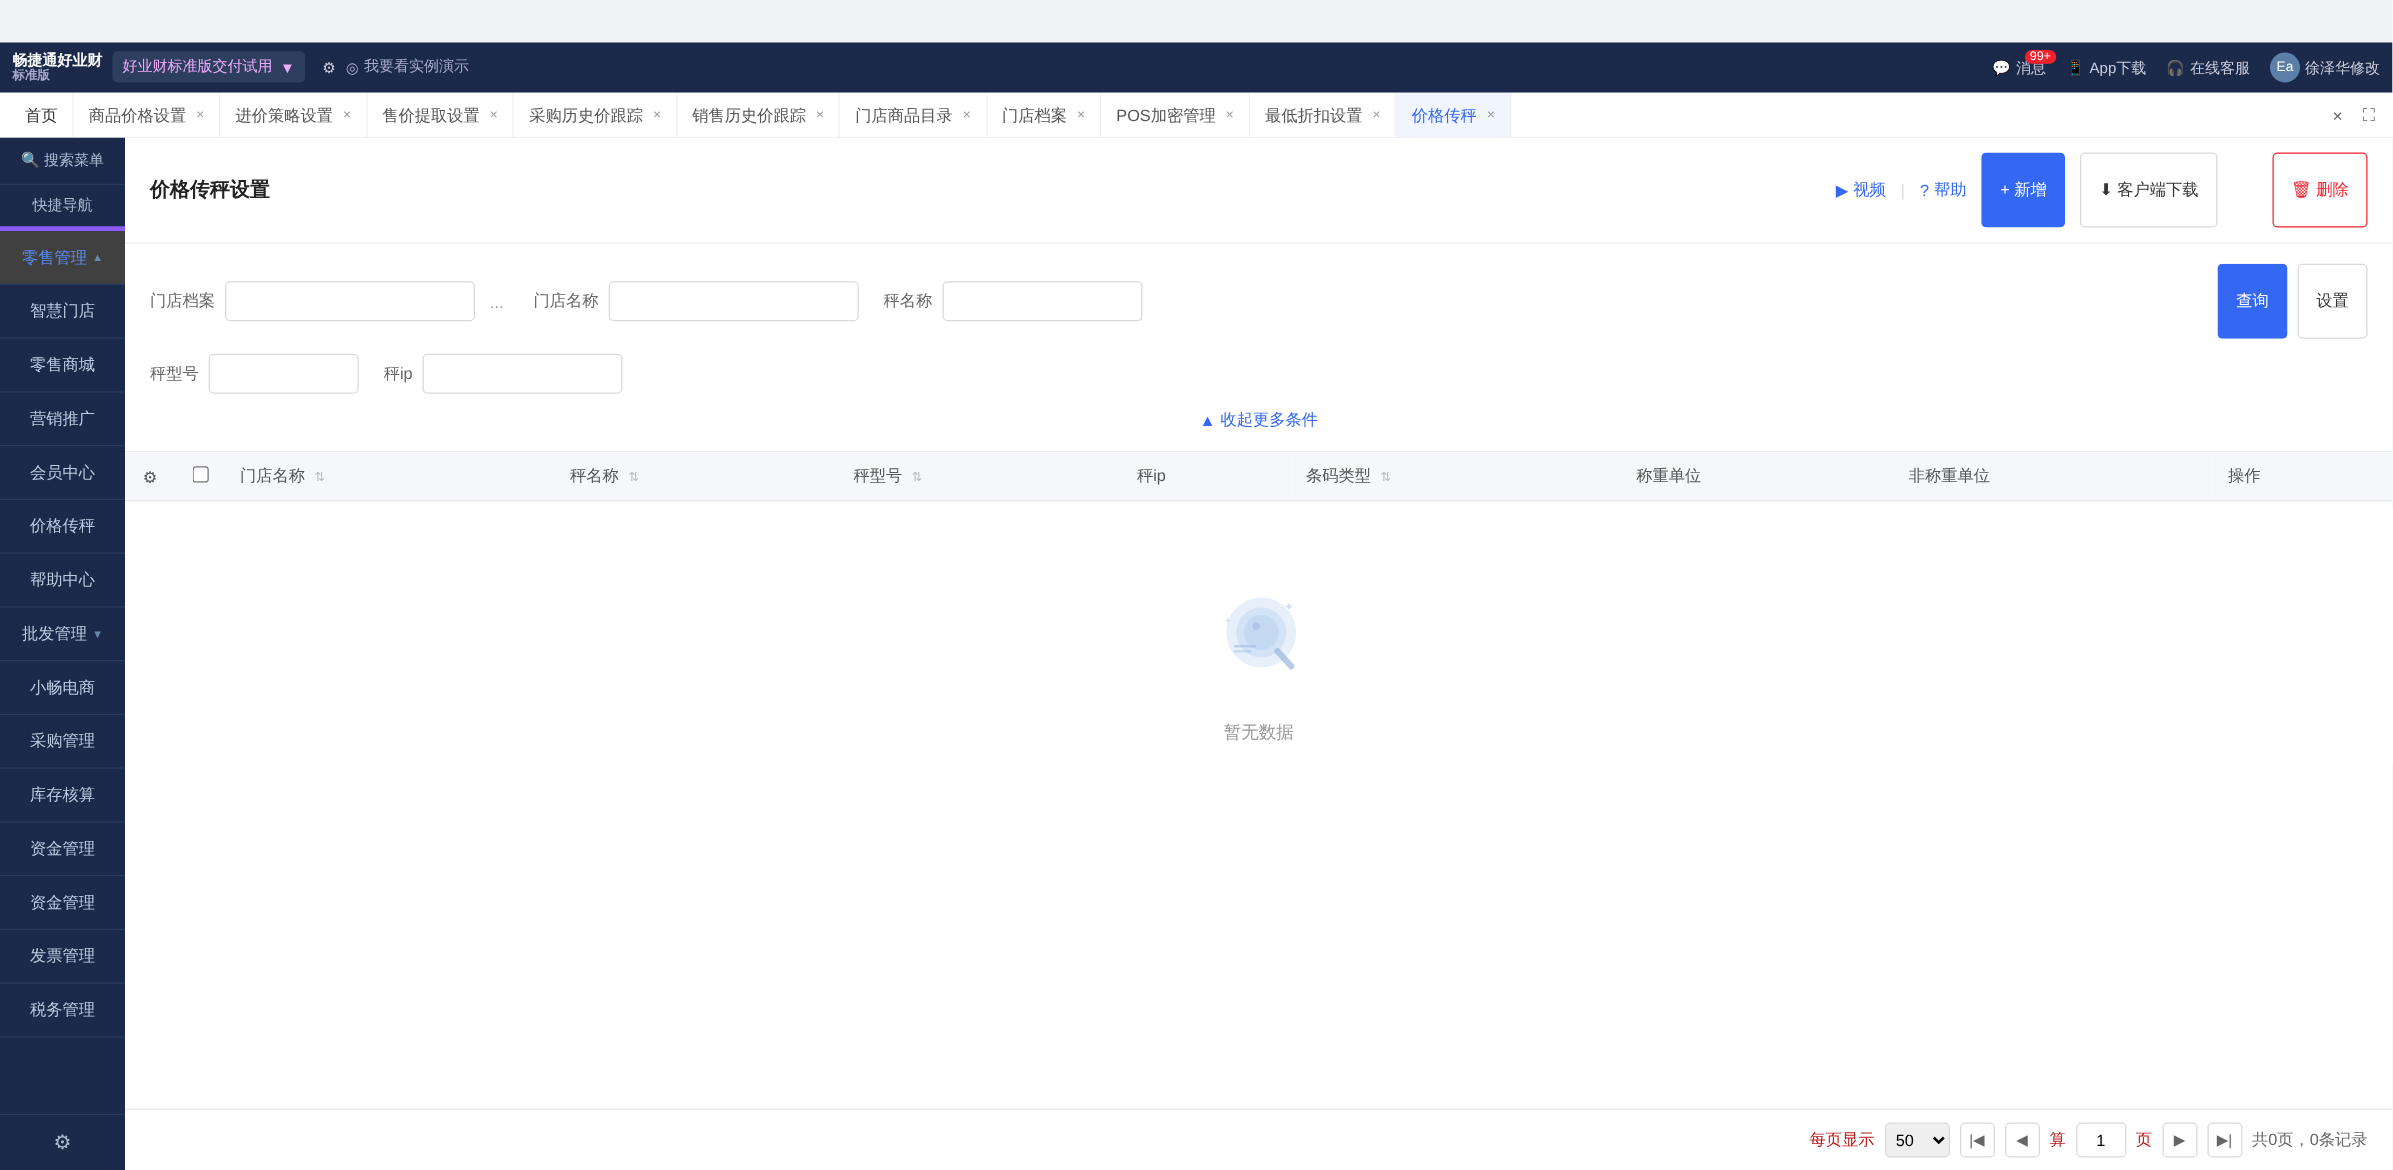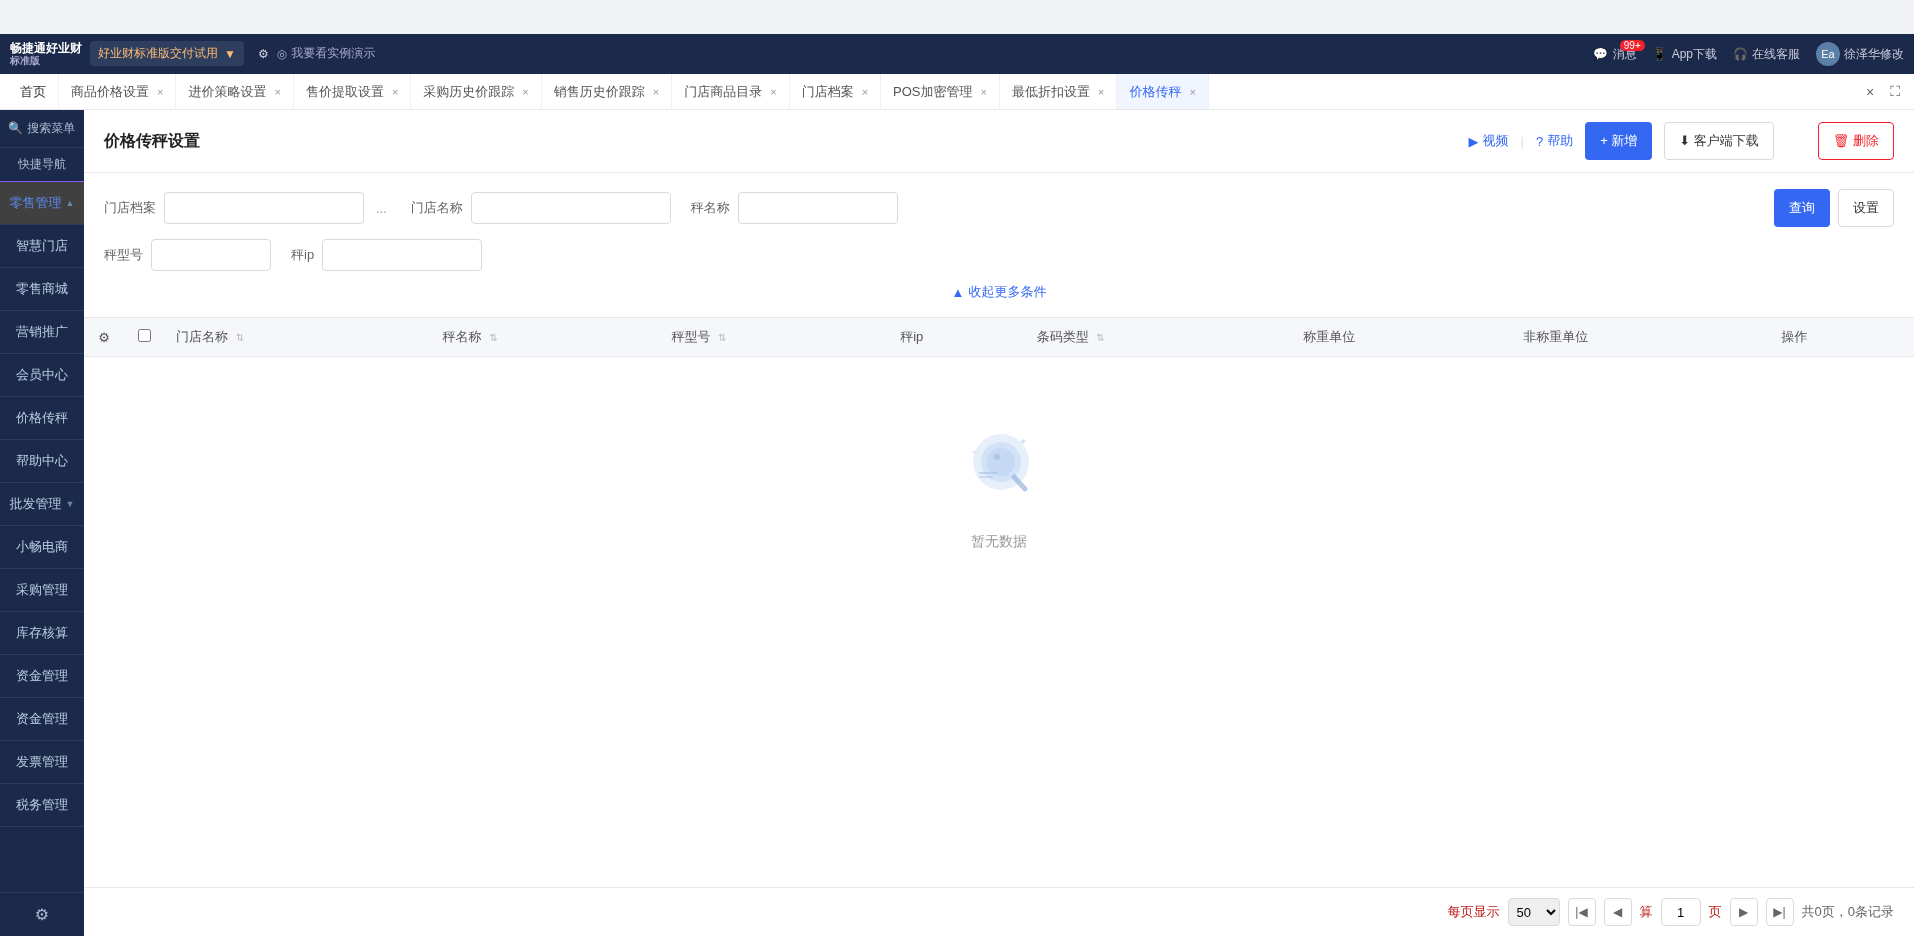--- a/index.html
+++ b/index.html
@@ -11,21 +11,21 @@
     
     .top-bar {
       display: flex; align-items: center; background: #1b2a4a; height: 40px;
       padding: 0 10px; flex-shrink: 0; justify-content: space-between; margin-top: 34px;
     }
     .top-bar-left { display: flex; align-items: center; gap: 8px; }
     .app-logo { color: #fff; font-size: 12px; line-height: 1.2; font-weight: bold; }
     .app-logo-sub { color: #aac; font-size: 10px; }
     .version-selector {
       display: flex; align-items: center; background: #2d3e5f; border-radius: 4px;
-      padding: 4px 8px; color: #fdba74; font-size: 12px; gap: 6px; cursor: pointer;
+      padding: 4px 8px; color: #f0abfc; font-size: 12px; gap: 6px; cursor: pointer;
     }
     .demo-btn { color: #aac; font-size: 12px; cursor: pointer; display: flex; align-items: center; gap: 4px; }
     .top-bar-right { display: flex; align-items: center; gap: 16px; }
     .top-bar-icon-btn { color: #ccd; font-size: 12px; cursor: pointer; display: flex; align-items: center; gap: 4px; position: relative; }
     .badge { background: #f5222d; color: #fff; border-radius: 8px; font-size: 10px; padding: 0 4px; position: absolute; top: -6px; right: -8px; min-width: 18px; text-align: center; }
     .user-btn { color: #ccd; font-size: 12px; cursor: pointer; display: flex; align-items: center; gap: 4px; }
 
     
     .tab-bar {
       display: flex; align-items: center; background: #fff; border-bottom: 1px solid #e8e8e8;
@@ -40,24 +40,24 @@
     .tab-item.active { color: #3468f2; background: #f0f5ff; }
     .tab-item.home { font-weight: 500; color: #333; }
     .tab-close { color: #999; font-size: 11px; margin-left: 4px; }
     .tab-bar-actions { margin-left: auto; display: flex; align-items: center; gap: 4px; flex-shrink: 0; }
     .tab-action-btn { cursor: pointer; color: #666; padding: 2px 6px; font-size: 14px; }
 
     
     .main-layout { display: flex; flex: 1; overflow: hidden; }
 
     
-    .sidebar { width: 84px; background: #1b2a4a; display: flex; flex-direction: column; flex-shrink: 0; overflow-y: auto; }
+    .sidebar { width: 100px; background: #1b2a4a; display: flex; flex-direction: column; flex-shrink: 0; overflow-y: auto; }
     .sidebar::-webkit-scrollbar { width: 0; }
     .sidebar-search { padding: 10px 8px; color: #aabbd0; font-size: 12px; cursor: pointer; text-align: center; border-bottom: 1px solid #2a3d5e; }
-    .sidebar-quicknav { padding: 8px; color: #aabbd0; font-size: 12px; cursor: pointer; text-align: center; border-bottom: 1px solid #8b5cf6; }
+    .sidebar-quicknav { padding: 8px; color: #aabbd0; font-size: 12px; cursor: pointer; text-align: center; border-bottom: 4px solid #8b5cf6; }
     .sidebar-item {
       padding: 12px 8px; color: #b8cce0; font-size: 13px; cursor: pointer;
       text-align: center; border-bottom: 1px solid #2a3d5e; display: flex;
       align-items: center; justify-content: center; gap: 4px; position: relative;
     }
     .sidebar-item.active { background: #404040; color: #5b8af0; }
     .sidebar-item.expandable::after { content: '▲'; font-size: 9px; color: #6688aa; }
     .sidebar-item.collapsible::after { content: '▼'; font-size: 9px; color: #6688aa; }
     .sidebar-bottom { margin-top: auto; border-top: 1px solid #2a3d5e; }
     .sidebar-gear { padding: 12px 8px; color: #aabbd0; font-size: 16px; cursor: pointer; text-align: center; }
@@ -68,21 +68,21 @@
     
     .page-header {
       display: flex; align-items: center; justify-content: space-between;
       padding: 12px 20px; background: #fff; border-bottom: 1px solid #e8e8e8; flex-shrink: 0;
     }
     .page-title { font-size: 16px; font-weight: 600; color: #222; }
     .page-header-actions { display: flex; align-items: center; gap: 12px; }
     .header-link { color: #3468f2; font-size: 13px; cursor: pointer; display: flex; align-items: center; gap: 4px; }
     .header-divider { color: #ddd; }
     .btn {
-      display: inline-flex; align-items: center; gap: 4px; padding: 9px 14px;
+      display: inline-flex; align-items: center; gap: 4px; padding: 20px 14px;
       border-radius: 4px; font-size: 13px; cursor: pointer; border: 1px solid transparent;
     }
     .btn-primary { background: #3468f2; color: #fff; }
     .btn-default { background: #fff; color: #333; border-color: #d9d9d9; }
     .btn-danger { background: #fff; color: #f5222d; border-color: #f5222d; margin-left: 32px; }
 
     
     .filter-area { background: #fff; padding: 16px 20px 8px; border-bottom: 1px solid #e8e8e8; flex-shrink: 0; }
     .filter-row { display: flex; align-items: center; gap: 20px; margin-bottom: 12px; flex-wrap: wrap; }
     .filter-item { display: flex; align-items: center; gap: 8px; }

